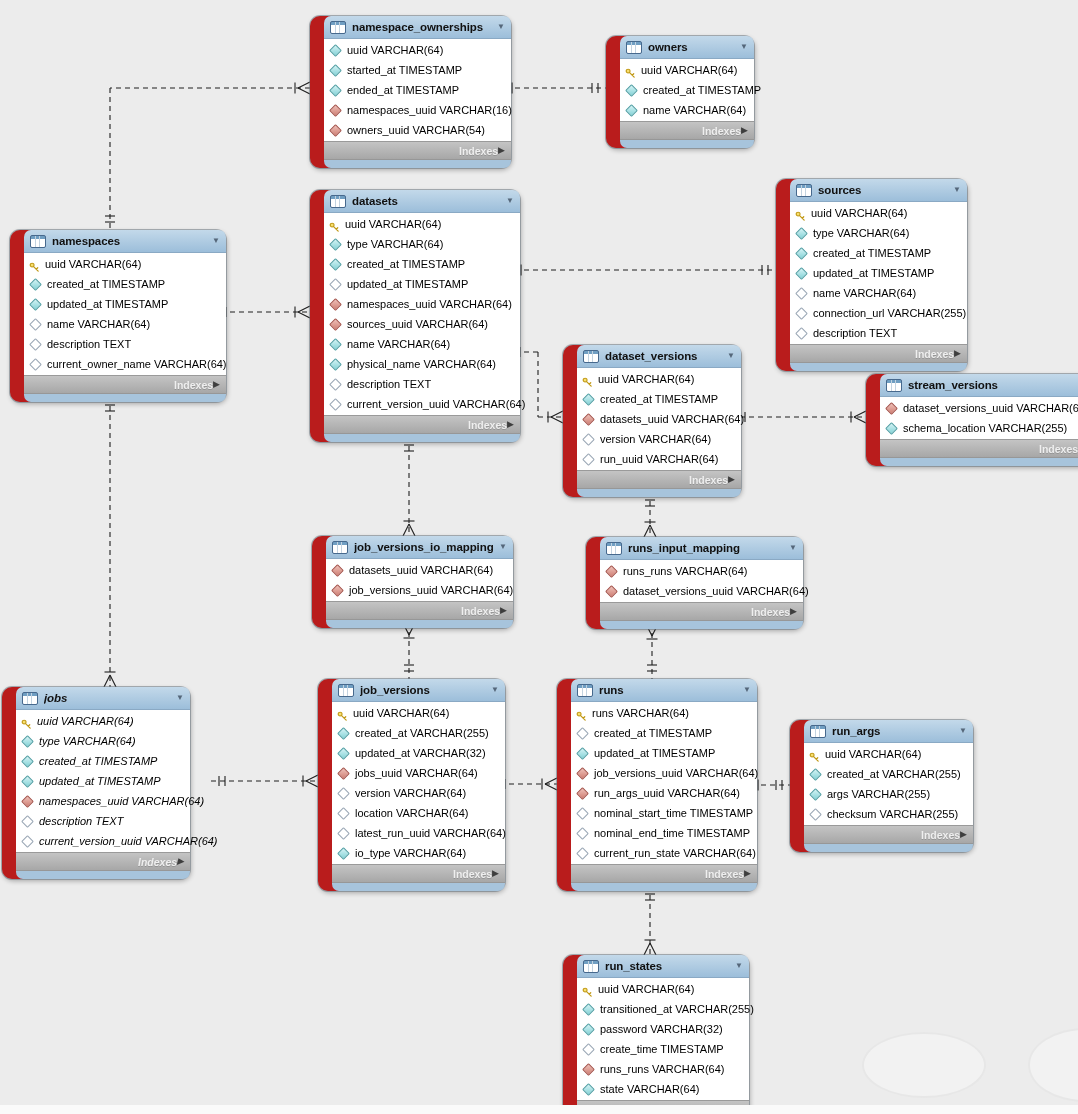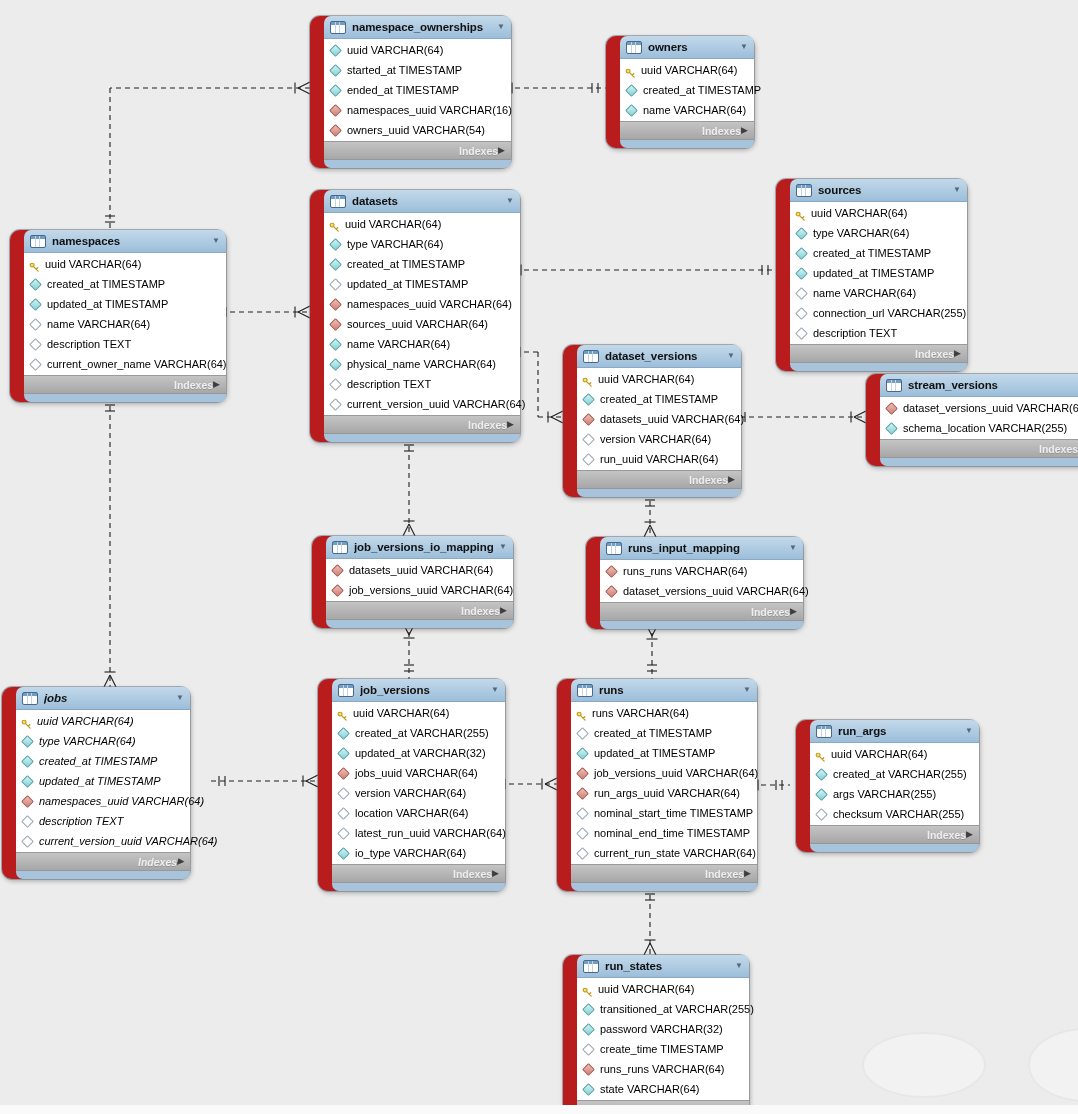--- a/index.html
+++ b/index.html
@@ -625,21 +625,21 @@
           <span class="diamond nullable"></span>
           <span class="col-text">current_run_state VARCHAR(64)</span>
         </div>
       </div>
       <div class="er-indexes">
         <span class="idx-label">Indexes</span>
         <span class="idx-arrow">▶</span>
       </div>
       <div class="er-footer"></div>
     </div>
-    <div class="er-table" style="left: 790px; top: 720px; width: 169px; margin-left: 6px;">
+    <div class="er-table" style="left: 790px; top: 720px; width: 169px;">
       <div class="er-header">
         <span class="tbl-icon"></span>
         <span class="tbl-name">run_args</span>
         <span class="hdr-arrow">▼</span>
       </div>
       <div class="er-rows">
         <div class="er-row">
           <span class="keyicon"><svg viewBox="0 0 12 12" width="11" height="11">
               <circle cx="3.4" cy="3.4" r="2.1" fill="#f7df6e" stroke="#c29a17" stroke-width="1.2"></circle>
               <path d="M5 5 L10 10 M7.9 7.9 L9.5 6.3" stroke="#c29a17" stroke-width="1.4" fill="none" stroke-linecap="round"></path>

